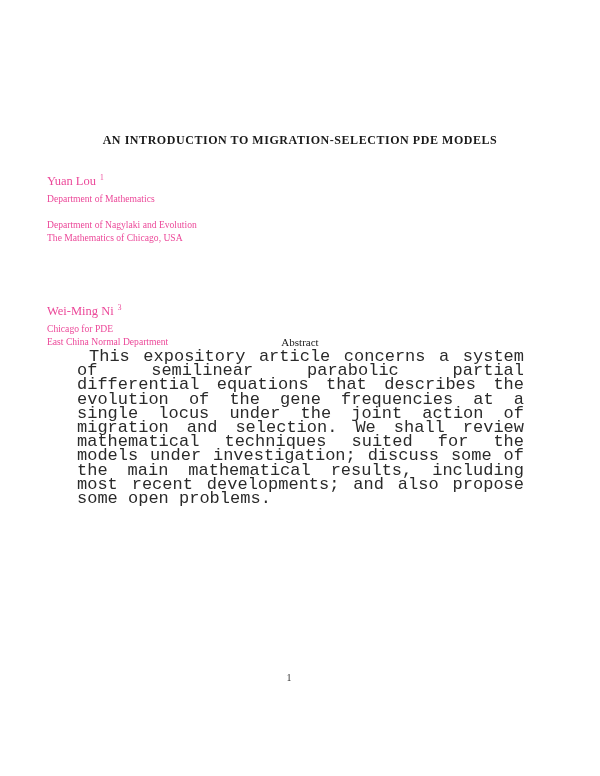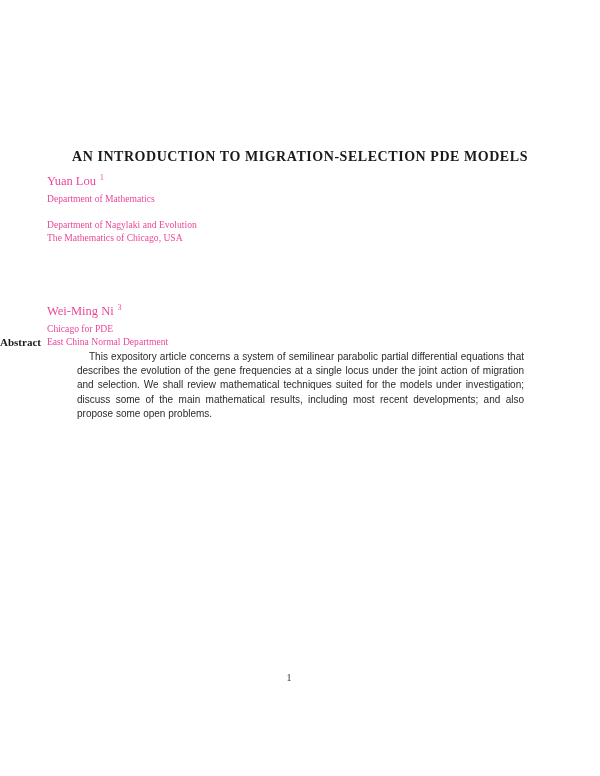--- a/index.html
+++ b/index.html
@@ -21,24 +21,23 @@
       width: 600px; height: 776px;
       background: #ffffff;
     }
     .title {
       position: absolute;
       left: 0; width: 600px;
       top: 133px;
       text-align: center;
       font-family: "Liberation Serif", "DejaVu Serif", serif;
       font-weight: bold;
-      font-size: 14px;
+      font-size: 12px;
       letter-spacing: 0.55px;
       color: #1a1a1a;
-      margin-top: 16px;
     }
     .author-block {
       position: absolute;
       left: 0; width: 600px;
       font-family: "Liberation Serif", "DejaVu Serif", serif;
       color: #ec4899;
       padding-left: 47px;
     }
     .author-name {
       font-size: 12.5px;
@@ -52,32 +51,33 @@
     }
     .affil {
       font-size: 9.6px;
       line-height: 12.5px;
       display: block;
     }
     .abstract-heading {
       position: absolute;
       left: 0; width: 600px;
       top: 336px;
+      text-align: center;
       font-family: "Liberation Serif", "DejaVu Serif", serif;
-      font-weight: bold;
+      font-weight: normal;
       font-size: 11px;
       color: #1a1a1a;
     }
     .abstract-body {
       position: absolute;
       left: 77px;
       width: 447px;
       top: 350px;
-      font-family: Liberation Sans, sans-serif;
-      font-size: 10px;
+      font-family: Liberation Mono, monospace;
+      font-size: 17px;
       line-height: 14.2px;
       text-align: justify;
       text-indent: 12px;
       color: #2a2a2a;
     }
     .page-number {
       position: absolute;
       left: 0; width: 578px;
       top: 672px;
       text-align: center;

